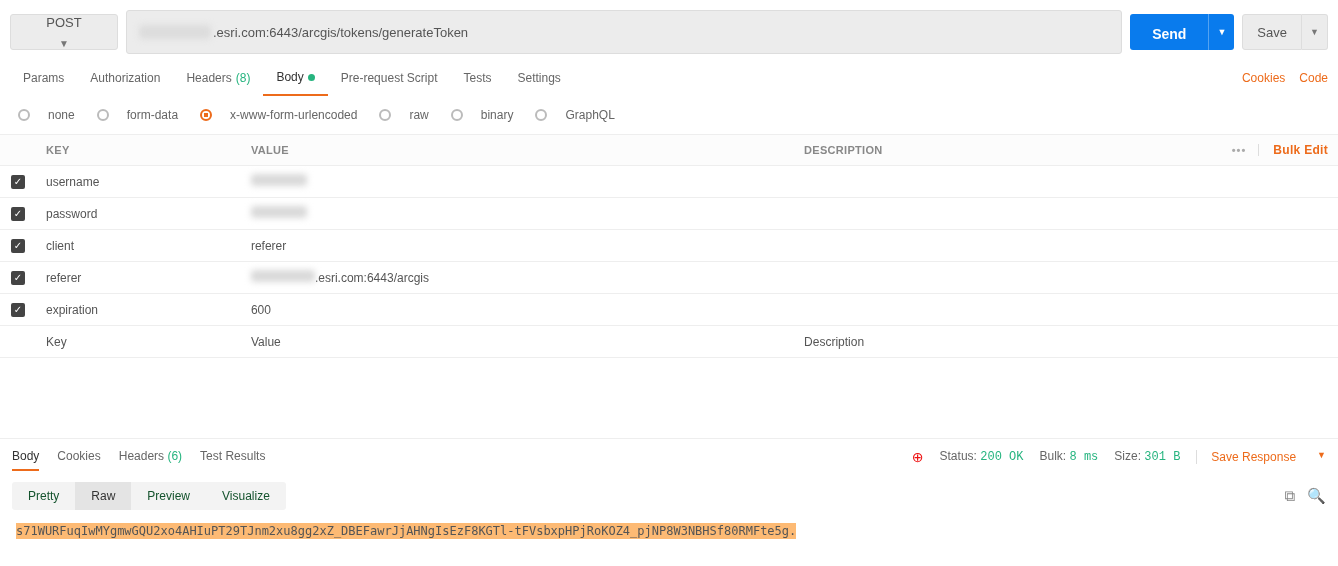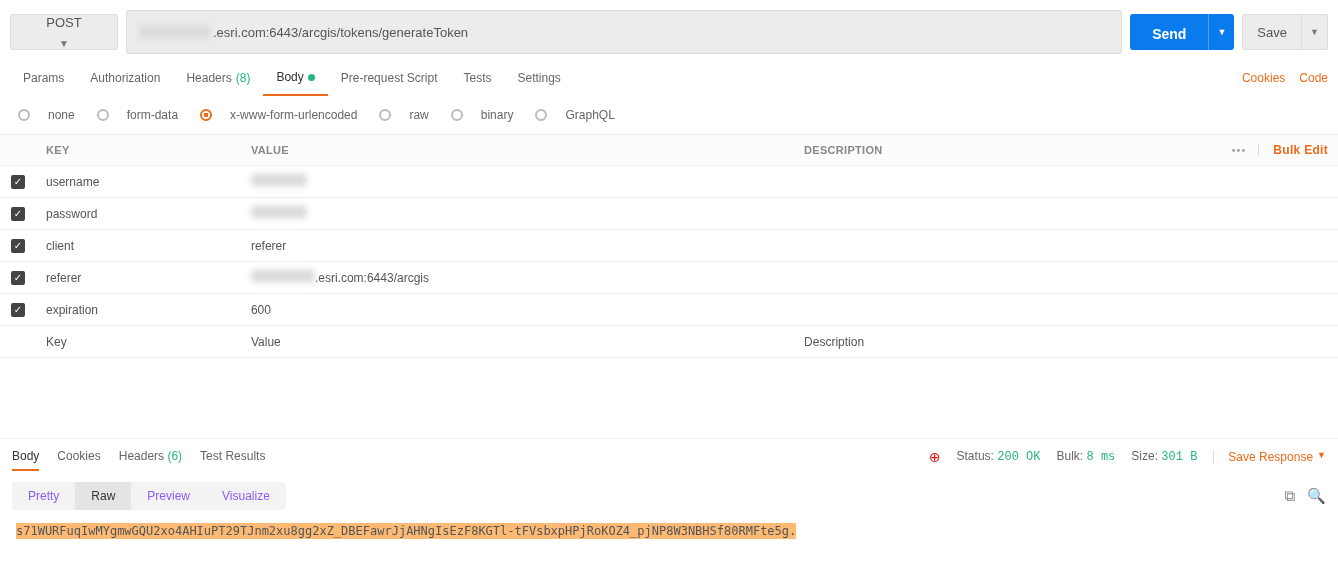--- a/index.html
+++ b/index.html
@@ -33,25 +33,25 @@
 .check { width: 14px; height: 14px; background: #444; border-radius: 2px; display: inline-flex; align-items: center; justify-content: center; color: #fff; font-size: 10px; cursor: pointer; }
 .placeholder { color: #aaa; }
 .cell-blur { display:inline-block; height:12px; background:#d9d9d9; filter: blur(3px); border-radius:3px; }
 .resp-bar { display: flex; align-items: center; padding: 6px 12px; border-top: 1px solid #eee; height: 36px; margin-top: 80px; }
 .resp-tabs { display: flex; gap: 18px; }
 .resp-tab { font-size: 12px; color: #666; cursor: pointer; padding: 6px 0; }
 .resp-tab.active { color: #333; border-bottom: 2px solid #ed6b1b; }
 .resp-right { margin-left: auto; display: flex; align-items: center; gap: 16px; font-size: 12px; color: #666; }
 .resp-right .green { color: #26b47f; font-family: Liberation Mono, monospace; }
 .globe-icon { color: #e11; font-size: 14px; }
-.save-resp { display:flex; align-items:flex-start; gap:4px; }
+.save-resp { display:flex; align-items:flex-start; gap:21px; }
 .save-resp .tri { font-size: 9px; }
 .view-row { display: flex; align-items: center; padding: 8px 12px; gap: 10px; }
 .view-btns { display: flex; background: #f3f3f3; border-radius: 3px; overflow:hidden; }
-.view-btn { padding: 7px 16px; font-size: 12px; color: #8b5cf6; cursor: pointer; }
+.view-btn { padding: 7px 16px; font-size: 12px; color: #14532d; cursor: pointer; }
 .view-btn.active { background: #e4e4e4; color: #333; }
 .view-right { margin-left:auto; display:flex; gap:12px; color:#888; font-size:15px; }
 .code-area { padding: 6px 16px; font-family: Consolas, monospace; font-size: 12px; }
 .code-sel { background: #fdba74; padding: 1px 0; }
 .col-check { width: 36px; text-align:center; }
 </style>
 </head>
 <body>
 
 <div class="top-bar">

